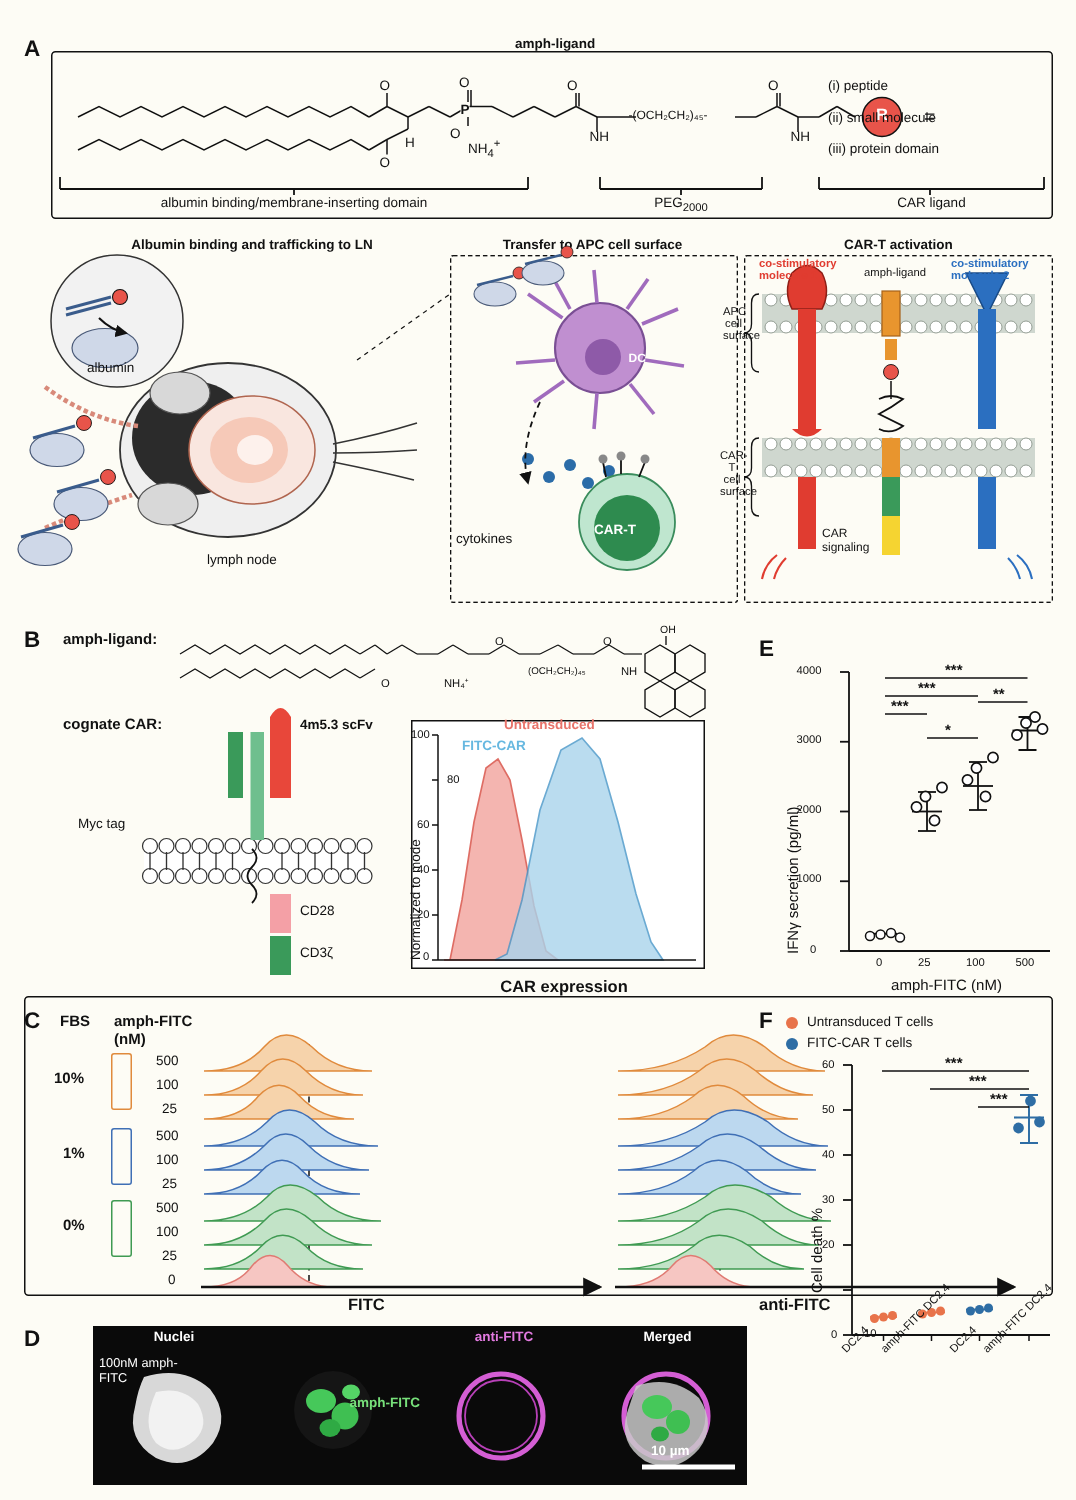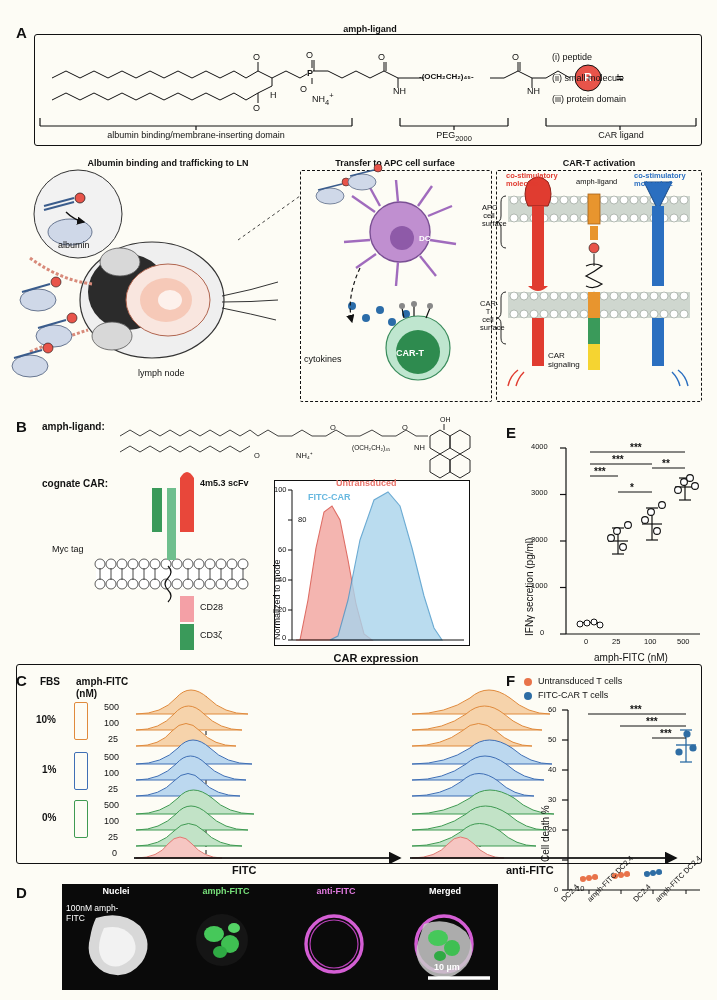--- a/index.html
+++ b/index.html
@@ -92,21 +92,21 @@
   <div class="lbl" style="left:253px;top:103px;">O</div>
   <div class="lbl" style="left:306px;top:50px;">O</div>
   <div class="lbl b" style="left:307px;top:68px;background:#fdfcf5;">P</div>
   <div class="lbl" style="left:300px;top:84px;">O</div>
   <div class="lbl" style="left:378px;top:52px;">O</div>
   <div class="lbl" style="left:393px;top:86px;">NH</div>
   <div class="lbl" style="left:512px;top:52px;">O</div>
   <div class="lbl" style="left:527px;top:86px;">NH</div>
   <div class="lbl" style="left:270px;top:90px;">H</div>
   <div class="lbl" style="left:312px;top:92px;">NH<sub>4</sub><sup>+</sup></div>
-  <div class="lbl" style="left:419px;top:72px;font-size:8px;font-weight:bold;">-(OCH₂CH₂)₄₅-</div>
+  <div class="lbl" style="left:419px;top:72px;font-size:8px;">-(OCH₂CH₂)₄₅-</div>
   <div class="lbl b" style="left:584px;top:71px;color:#fff;font-size:11px;">R</div>
 
   <div class="lbl" style="left:616px;top:71px;font-size:13px;">=</div>
   <div class="lbl" style="left:552px;top:52px;width:140px;">(i) peptide</div>
   <div class="lbl" style="left:552px;top:73px;width:140px;">(ii) small molecule</div>
   <div class="lbl" style="left:552px;top:94px;width:140px;">(iii) protein domain</div>
 
   <div class="lbl ctr" style="left:40px;top:130px;width:312px;">albumin binding/membrane-inserting domain</div>
   <div class="lbl ctr" style="left:400px;top:130px;width:108px;"><span>PEG</span><sub>2000</sub></div>
   <div class="lbl ctr" style="left:546px;top:130px;width:150px;">CAR ligand</div>
@@ -641,21 +641,21 @@
       <circle cx="444" cy="944" r="28" fill="none" stroke="#d45ed4" stroke-width="3.4"></circle>
       <path d="M424,924 q24,-8 42,8 q12,18 0,34 q-16,18 -36,8 q-18,-12 -12,-32z" fill="#c9c9c9" opacity="0.85"></path>
       <ellipse cx="438" cy="938" rx="10" ry="8" fill="#46c85a"></ellipse>
       <ellipse cx="452" cy="948" rx="8" ry="8" fill="#3fbf52"></ellipse>
       <ellipse cx="440" cy="956" rx="6" ry="5" fill="#2faa44"></ellipse>
     </g>
     <line x1="428" y1="978" x2="490" y2="978" stroke="#fff" stroke-width="3.4"></line>
   </svg>
 
   <div class="capt" style="left:62px;top:886px;width:108px;">Nuclei</div>
-  <div class="capt" style="left:172px;top:886px;width:108px;color:#77e07a;">amph-FITC</div>
+  <div class="capt" style="left:172px;top:930px;width:108px;color:#77e07a;text-align:right;">amph-FITC</div>
   <div class="capt" style="left:282px;top:886px;width:108px;color:#e27ae0;">anti-FITC</div>
   <div class="capt" style="left:392px;top:886px;width:106px;">Merged</div>
   <div class="lbl" style="left:66px;top:904px;width:70px;color:#fff;font-size:8.5px;line-height:1.15;">100nM amph-FITC</div>
   <div class="lbl b" style="left:434px;top:962px;color:#fff;font-size:9px;">10 µm</div>
 
   <div class="panel-letter" style="left:506px;top:672px;">F</div>
   <div style="position:absolute;left:524px;top:678px;width:8px;height:8px;border-radius:50%;background:#e8734a;"></div>
   <div class="lbl" style="left:538px;top:676px;font-size:9px;">Untransduced T cells</div>
   <div style="position:absolute;left:524px;top:692px;width:8px;height:8px;border-radius:50%;background:#2e6da4;"></div>
   <div class="lbl" style="left:538px;top:690px;font-size:9px;">FITC-CAR T cells</div>

